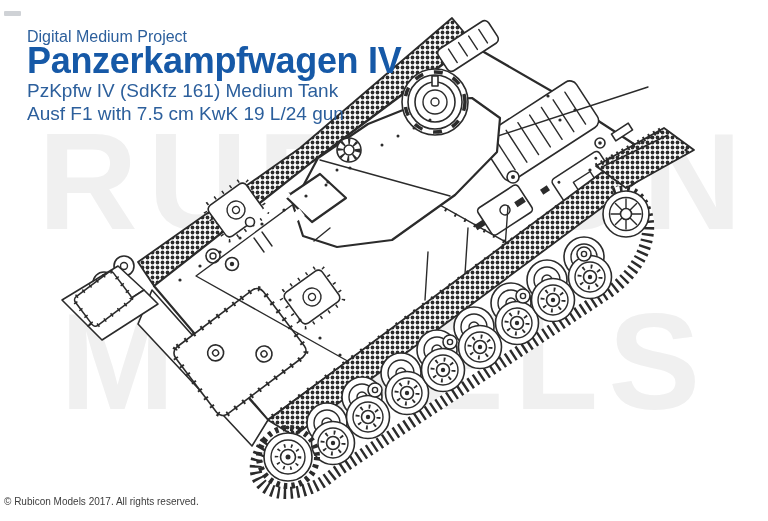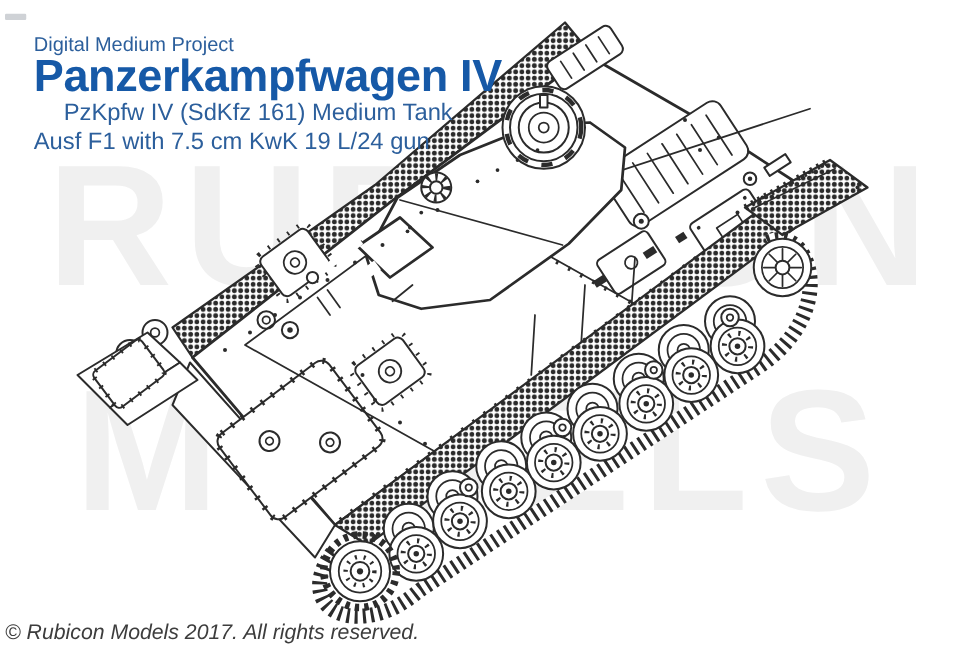--- a/index.html
+++ b/index.html
@@ -8,23 +8,23 @@
   
   .wm{position:absolute;font-weight:bold;color:#f0f0f0;font-size:138px;line-height:1;
       letter-spacing:10px;white-space:nowrap;user-select:none;}
   .wm1{left:38px;top:112px;}
   .wm2{left:60px;top:292px;}
   
   .hdr{position:absolute;left:27px;top:28px;}
   .eyebrow{font-size:16px;line-height:18px;color:#2c5f9c;}
   .title{font-size:36px;line-height:30px;font-weight:bold;color:#1659a7;margin-top:0;letter-spacing:-0.3px;}
   .sub{font-size:19px;line-height:23px;color:#2c5f9c;}
-  .sub.first{margin-top:3px;margin-left:24px;}
-  
-  .footer{position:absolute;left:4px;top:496px;font-size:17px;color:#3d3d3d;font-style:italic;}
+  .sub.first{margin-top:3px;}
+  
+  .footer{position:absolute;left:4px;top:496px;font-size:10px;color:#3d3d3d;}
   
   .artifact{position:absolute;left:4px;top:11px;width:17px;height:5px;background:#cfd2d6;border-radius:1px;}
   
   svg.tank{position:absolute;left:0;top:0;}
   svg .w   {fill:#ffffff;stroke:#2b2b2b;stroke-width:1.6;stroke-linejoin:round;}
   svg .w2  {fill:#ffffff;stroke:#2b2b2b;stroke-width:2.2;stroke-linejoin:round;}
   svg .ln  {fill:none;stroke:#2b2b2b;stroke-width:1.4;stroke-linecap:round;stroke-linejoin:round;}
   svg .dk  {fill:#2b2b2b;stroke:none;}
   svg .dt  {fill:url(#dots);stroke:#2b2b2b;stroke-width:1.8;stroke-linejoin:round;}
   svg .tick{fill:none;stroke:#2b2b2b;}

